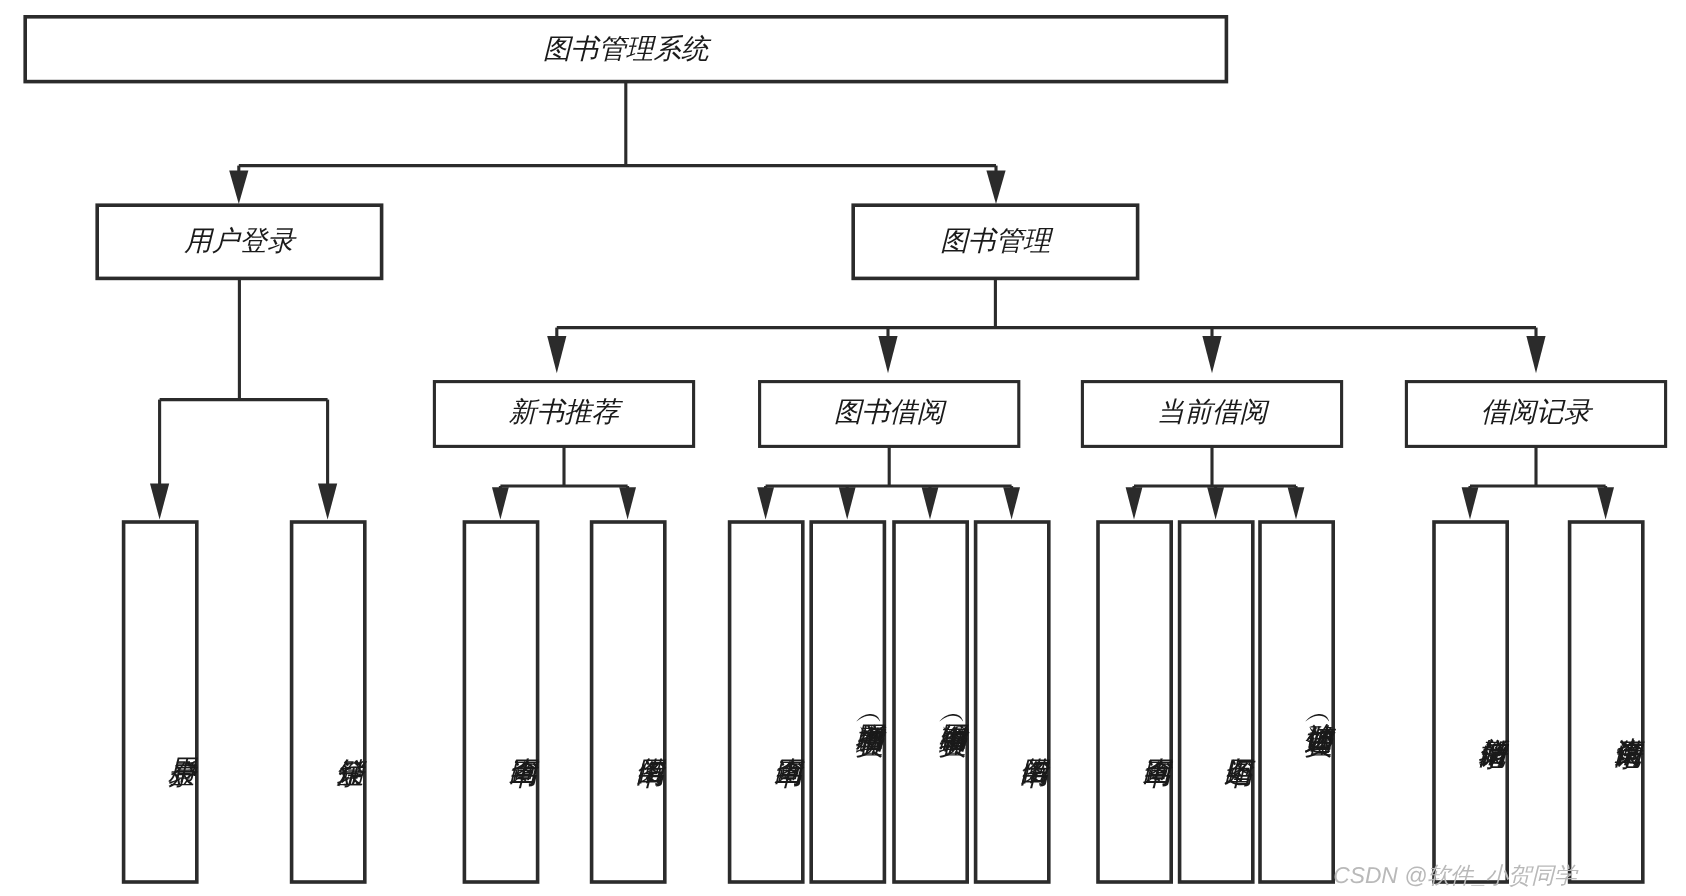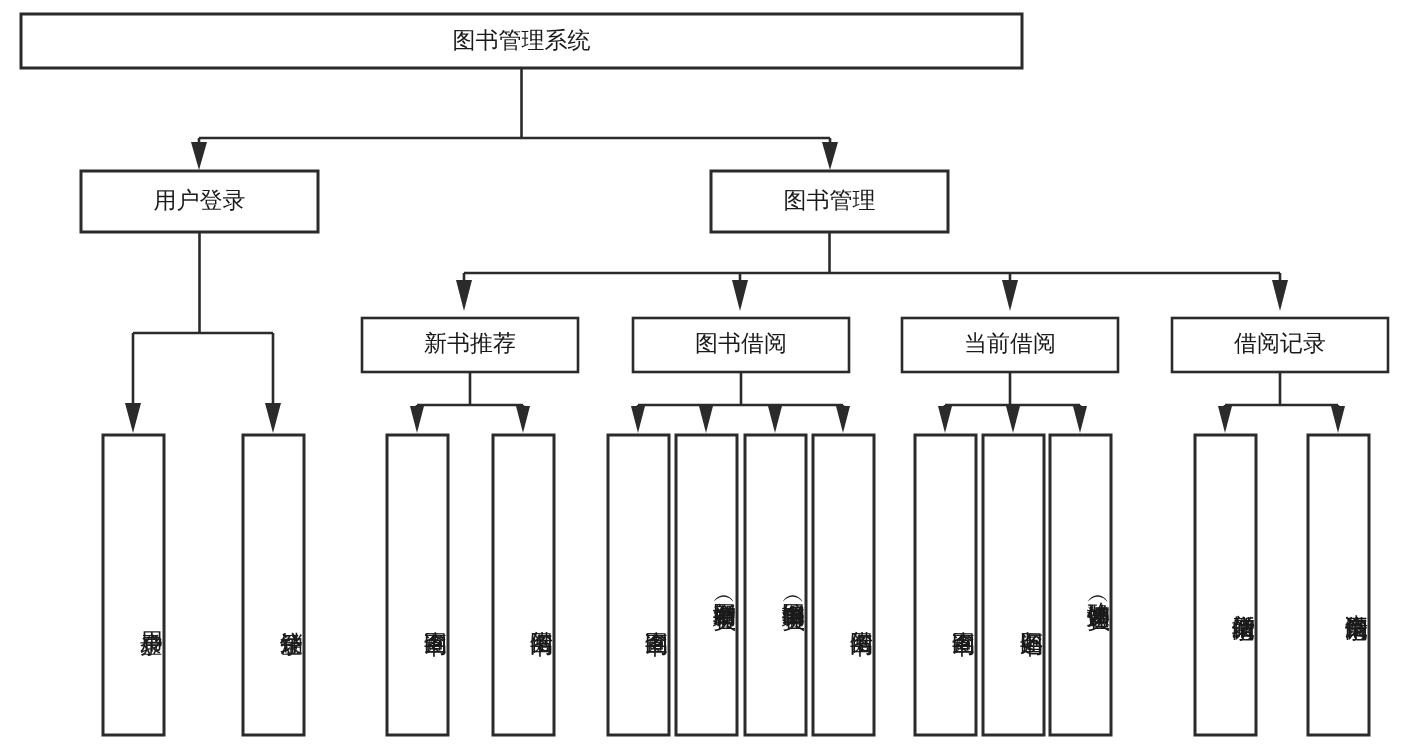--- a/index.html
+++ b/index.html
@@ -12,20 +12,21 @@
     width: 1405px;
     height: 747px;
     font-family: "Liberation Sans", "DejaVu Sans", sans-serif;
     overflow: hidden;
   }
   #diagram-root {
     position: relative;
     width: 1322px;
     height: 747px;
     background: #ffffff;
+    font-style: italic;
   }
   svg#tree-svg {
     position: absolute;
     left: 0;
     top: 0;
     width: 1405px;
     height: 747px;
     display: block;
   }
   .node-box {
@@ -227,14 +228,15 @@
   <div class="node-label-v" style="left:745px; top:443px; width:61px; height:290px;">编辑图书（管理员）</div>
   <div class="node-label-v" style="left:813px; top:500px; width:61px; height:230px;">借阅图书</div>
 
   <div class="node-label-v" style="left:915px; top:500px; width:61px; height:230px;">查询图书</div>
   <div class="node-label-v" style="left:983px; top:500px; width:61px; height:230px;">归还图书</div>
   <div class="node-label-v" style="left:1050px; top:443px; width:61px; height:290px;">确认归还（管理员）</div>
 
   <div class="node-label-v" style="left:1195px; top:468px; width:61px; height:262px;">新增借阅记录</div>
   <div class="node-label-v" style="left:1308px; top:468px; width:61px; height:262px;">查询借阅记录</div>
 
+  <div class="watermark">CSDN @软件_小贺同学</div>
 
 </div>
 
 </body></html>

